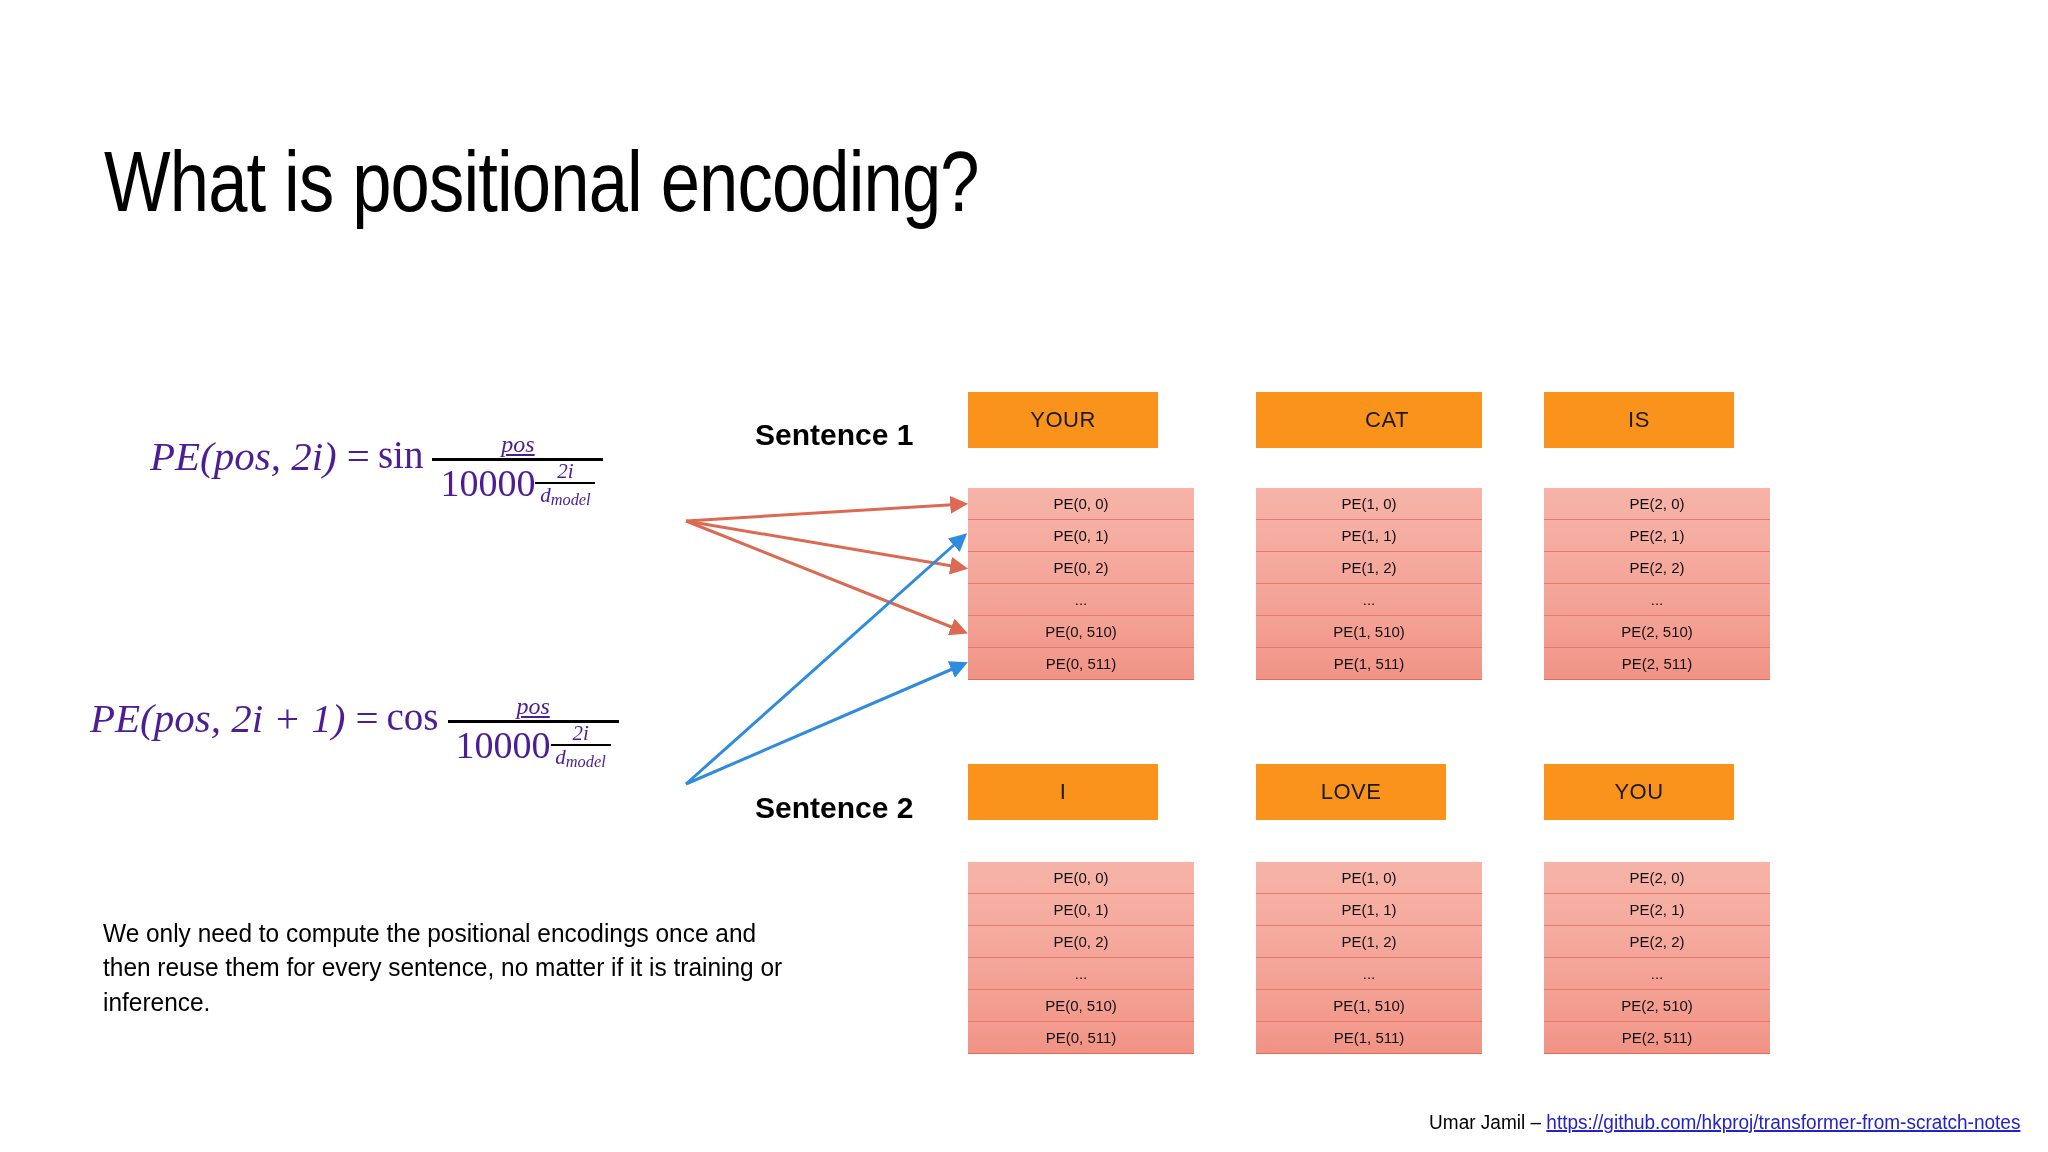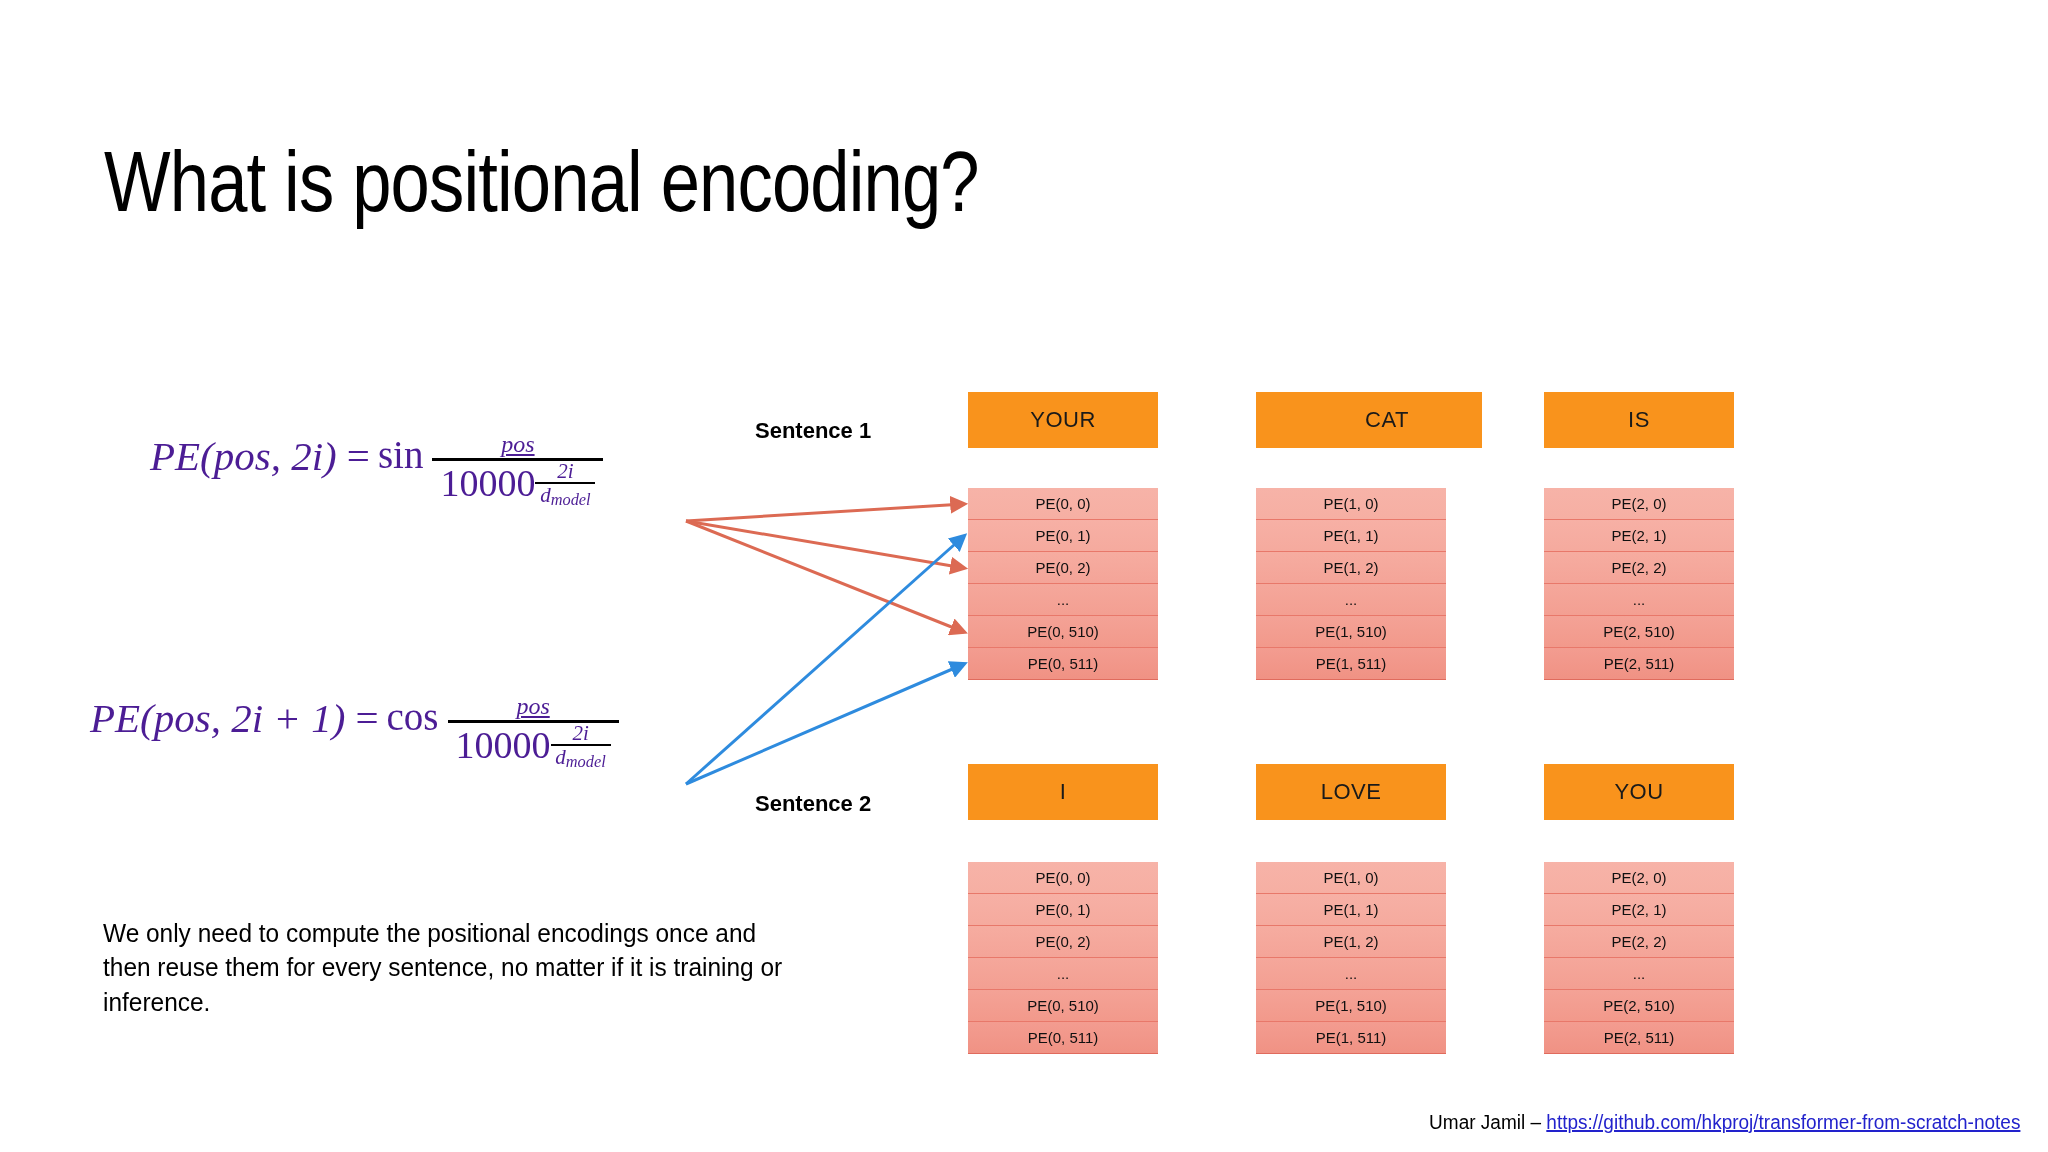--- a/index.html
+++ b/index.html
@@ -61,41 +61,41 @@
     position:absolute;left:103px;top:884px;width:740px;
     font-family:"Liberation Sans", sans-serif;
     font-size:26px;line-height:1.32;color:#000;
     transform:scaleX(0.94);transform-origin:left top;
   }
 
   
   .sentence-label{
     position:absolute;
     font-family:"Liberation Sans", sans-serif;
-    font-weight:bold;font-size:22px;color:#000;
+    font-weight:bold;font-size:30px;color:#000;
     white-space:nowrap;
   }
   #sentence-1-label{left:755px;top:386px;}
   #sentence-2-label{left:755px;top:759px;}
 
   
   .word-box{
     position:absolute;
     background:#F9931C;
     color:#1a1a1a;
     display:flex;align-items:center;justify-content:center;
     font-family:"Liberation Sans", sans-serif;
     font-size:22px;
     height:56px;
     width:190px;
     letter-spacing:.5px;
   }
 
   
-  .pe-col{position:absolute;width:190px;}
+  .pe-col{position:absolute;width:226px;}
   .pe-cell{
     height:32px;
     display:flex;align-items:center;justify-content:center;
     font-family:"Liberation Sans", sans-serif;
     font-size:15px;
     color:#101010;
     border-bottom:1px solid #E8786A;
     box-sizing:border-box;
   }
   .pe-cell:last-child{border-bottom:1px solid #E06B5D;}

